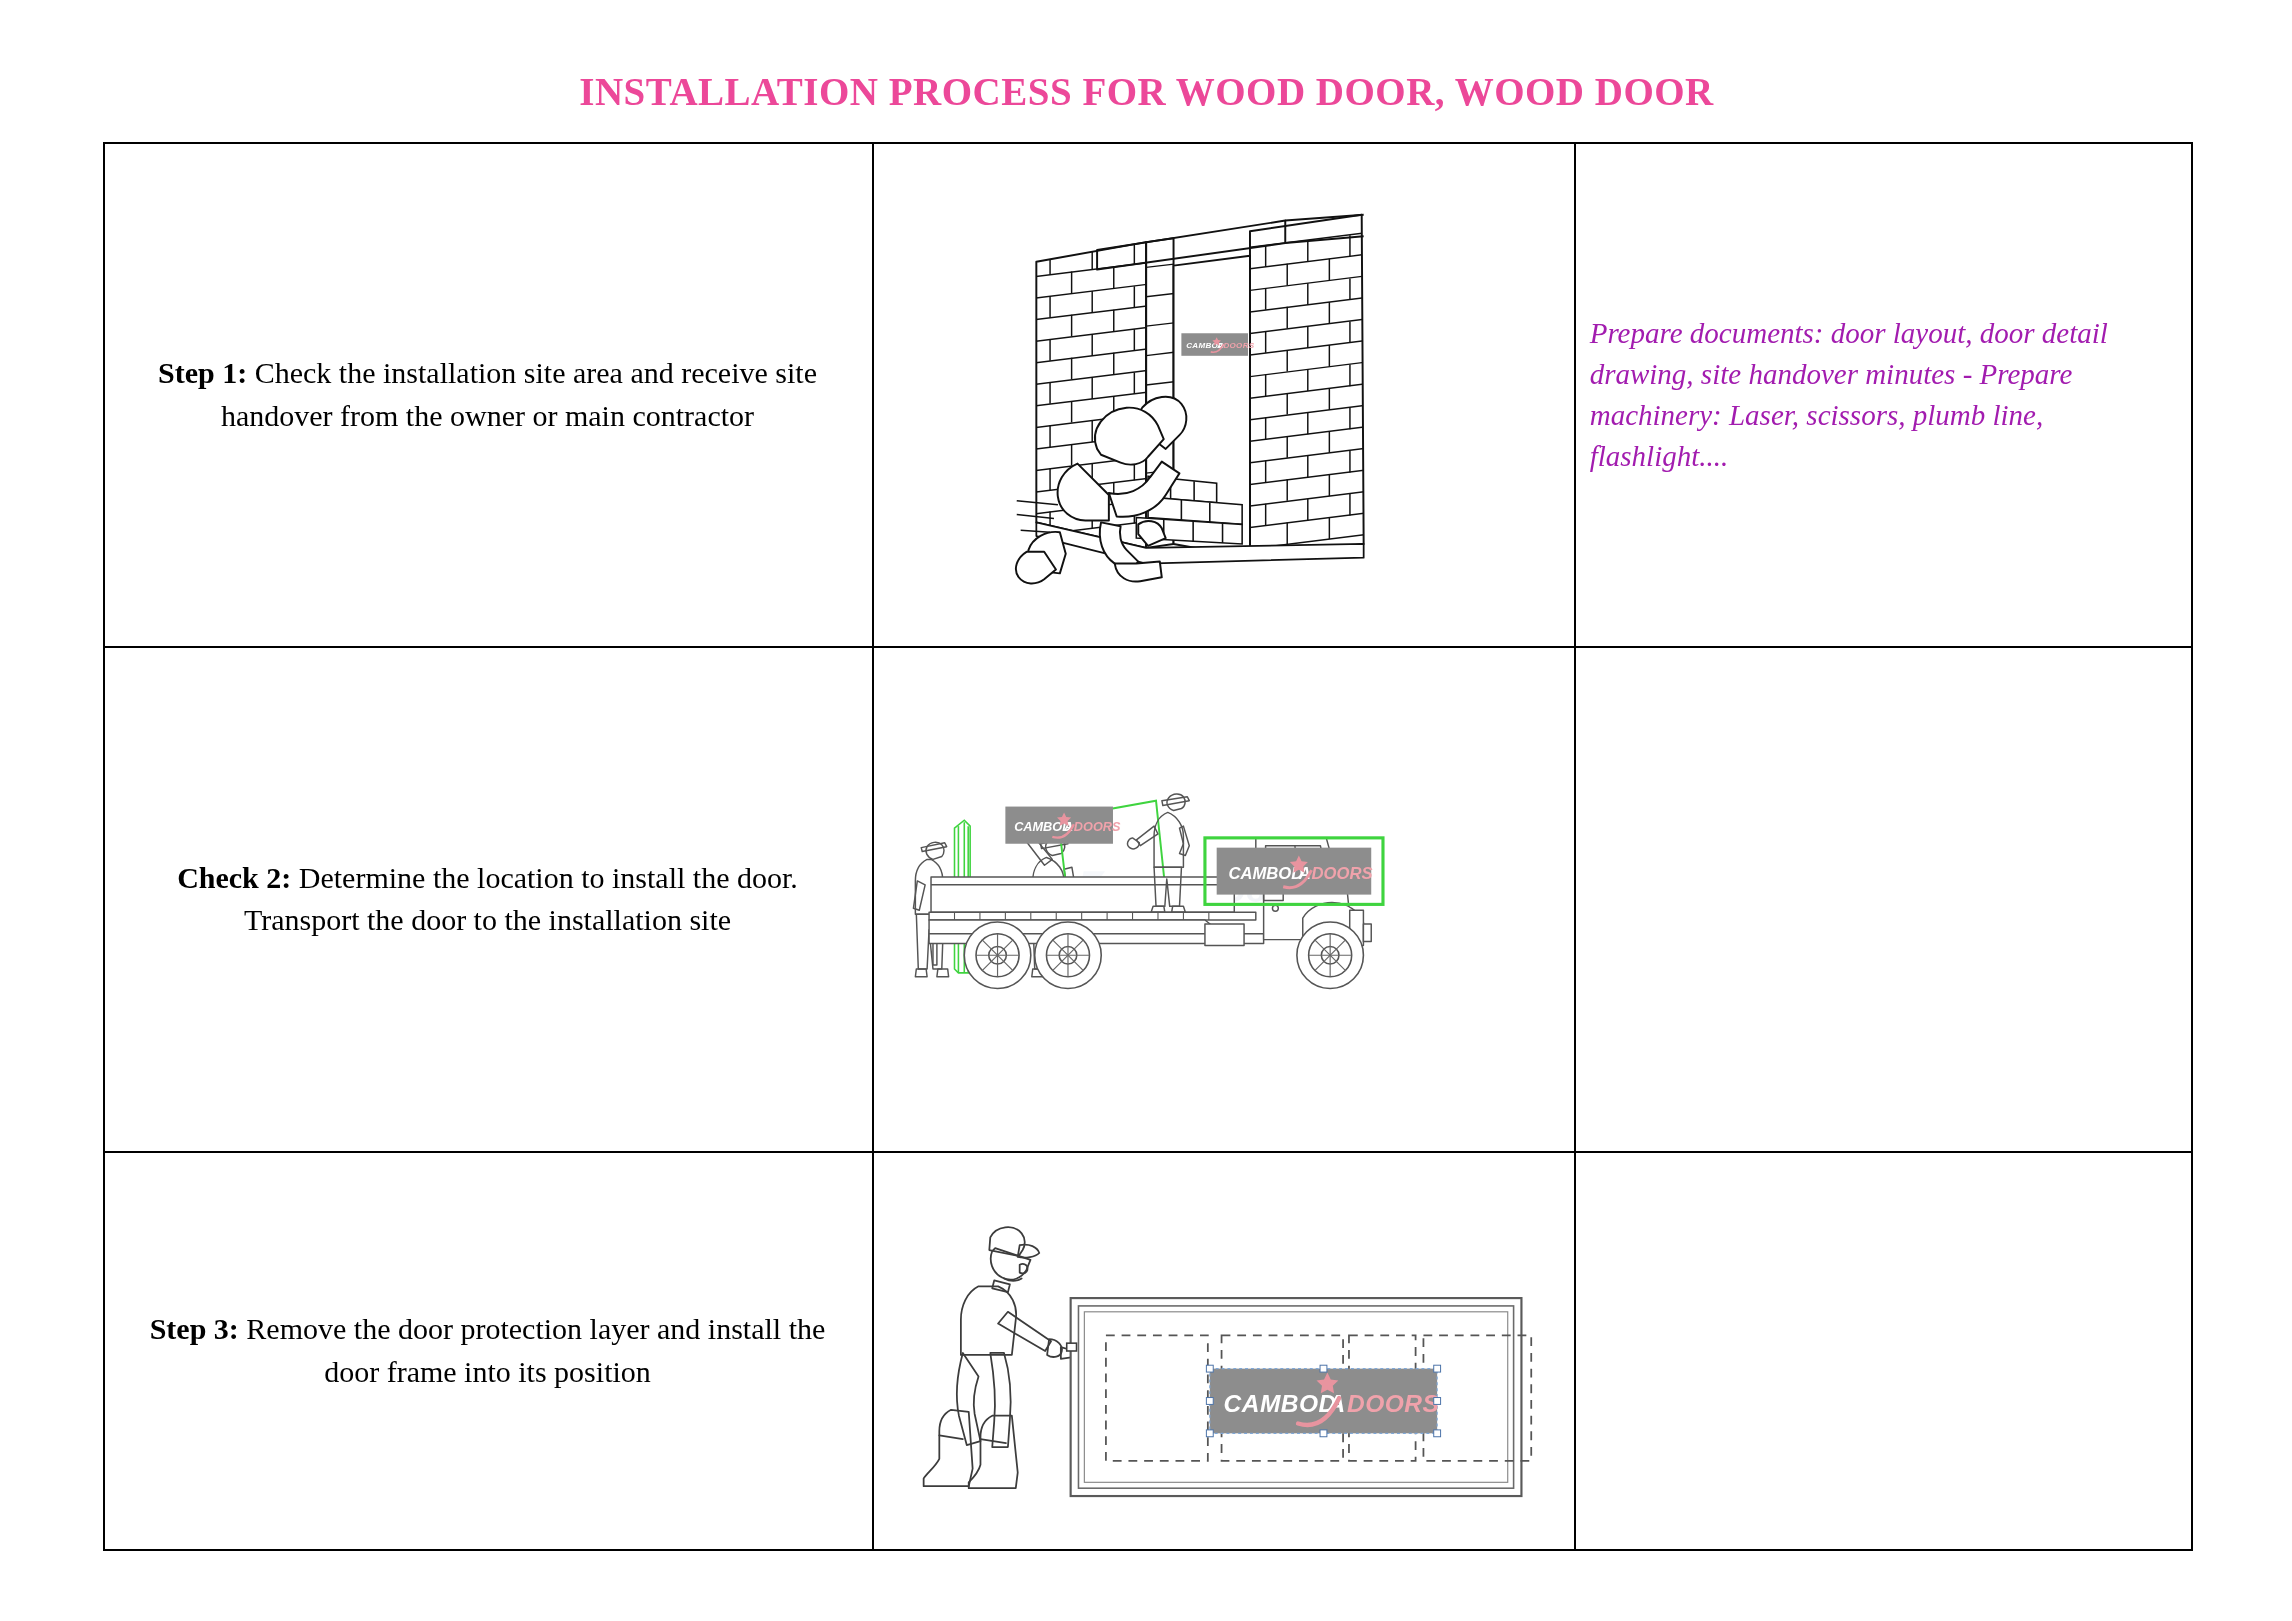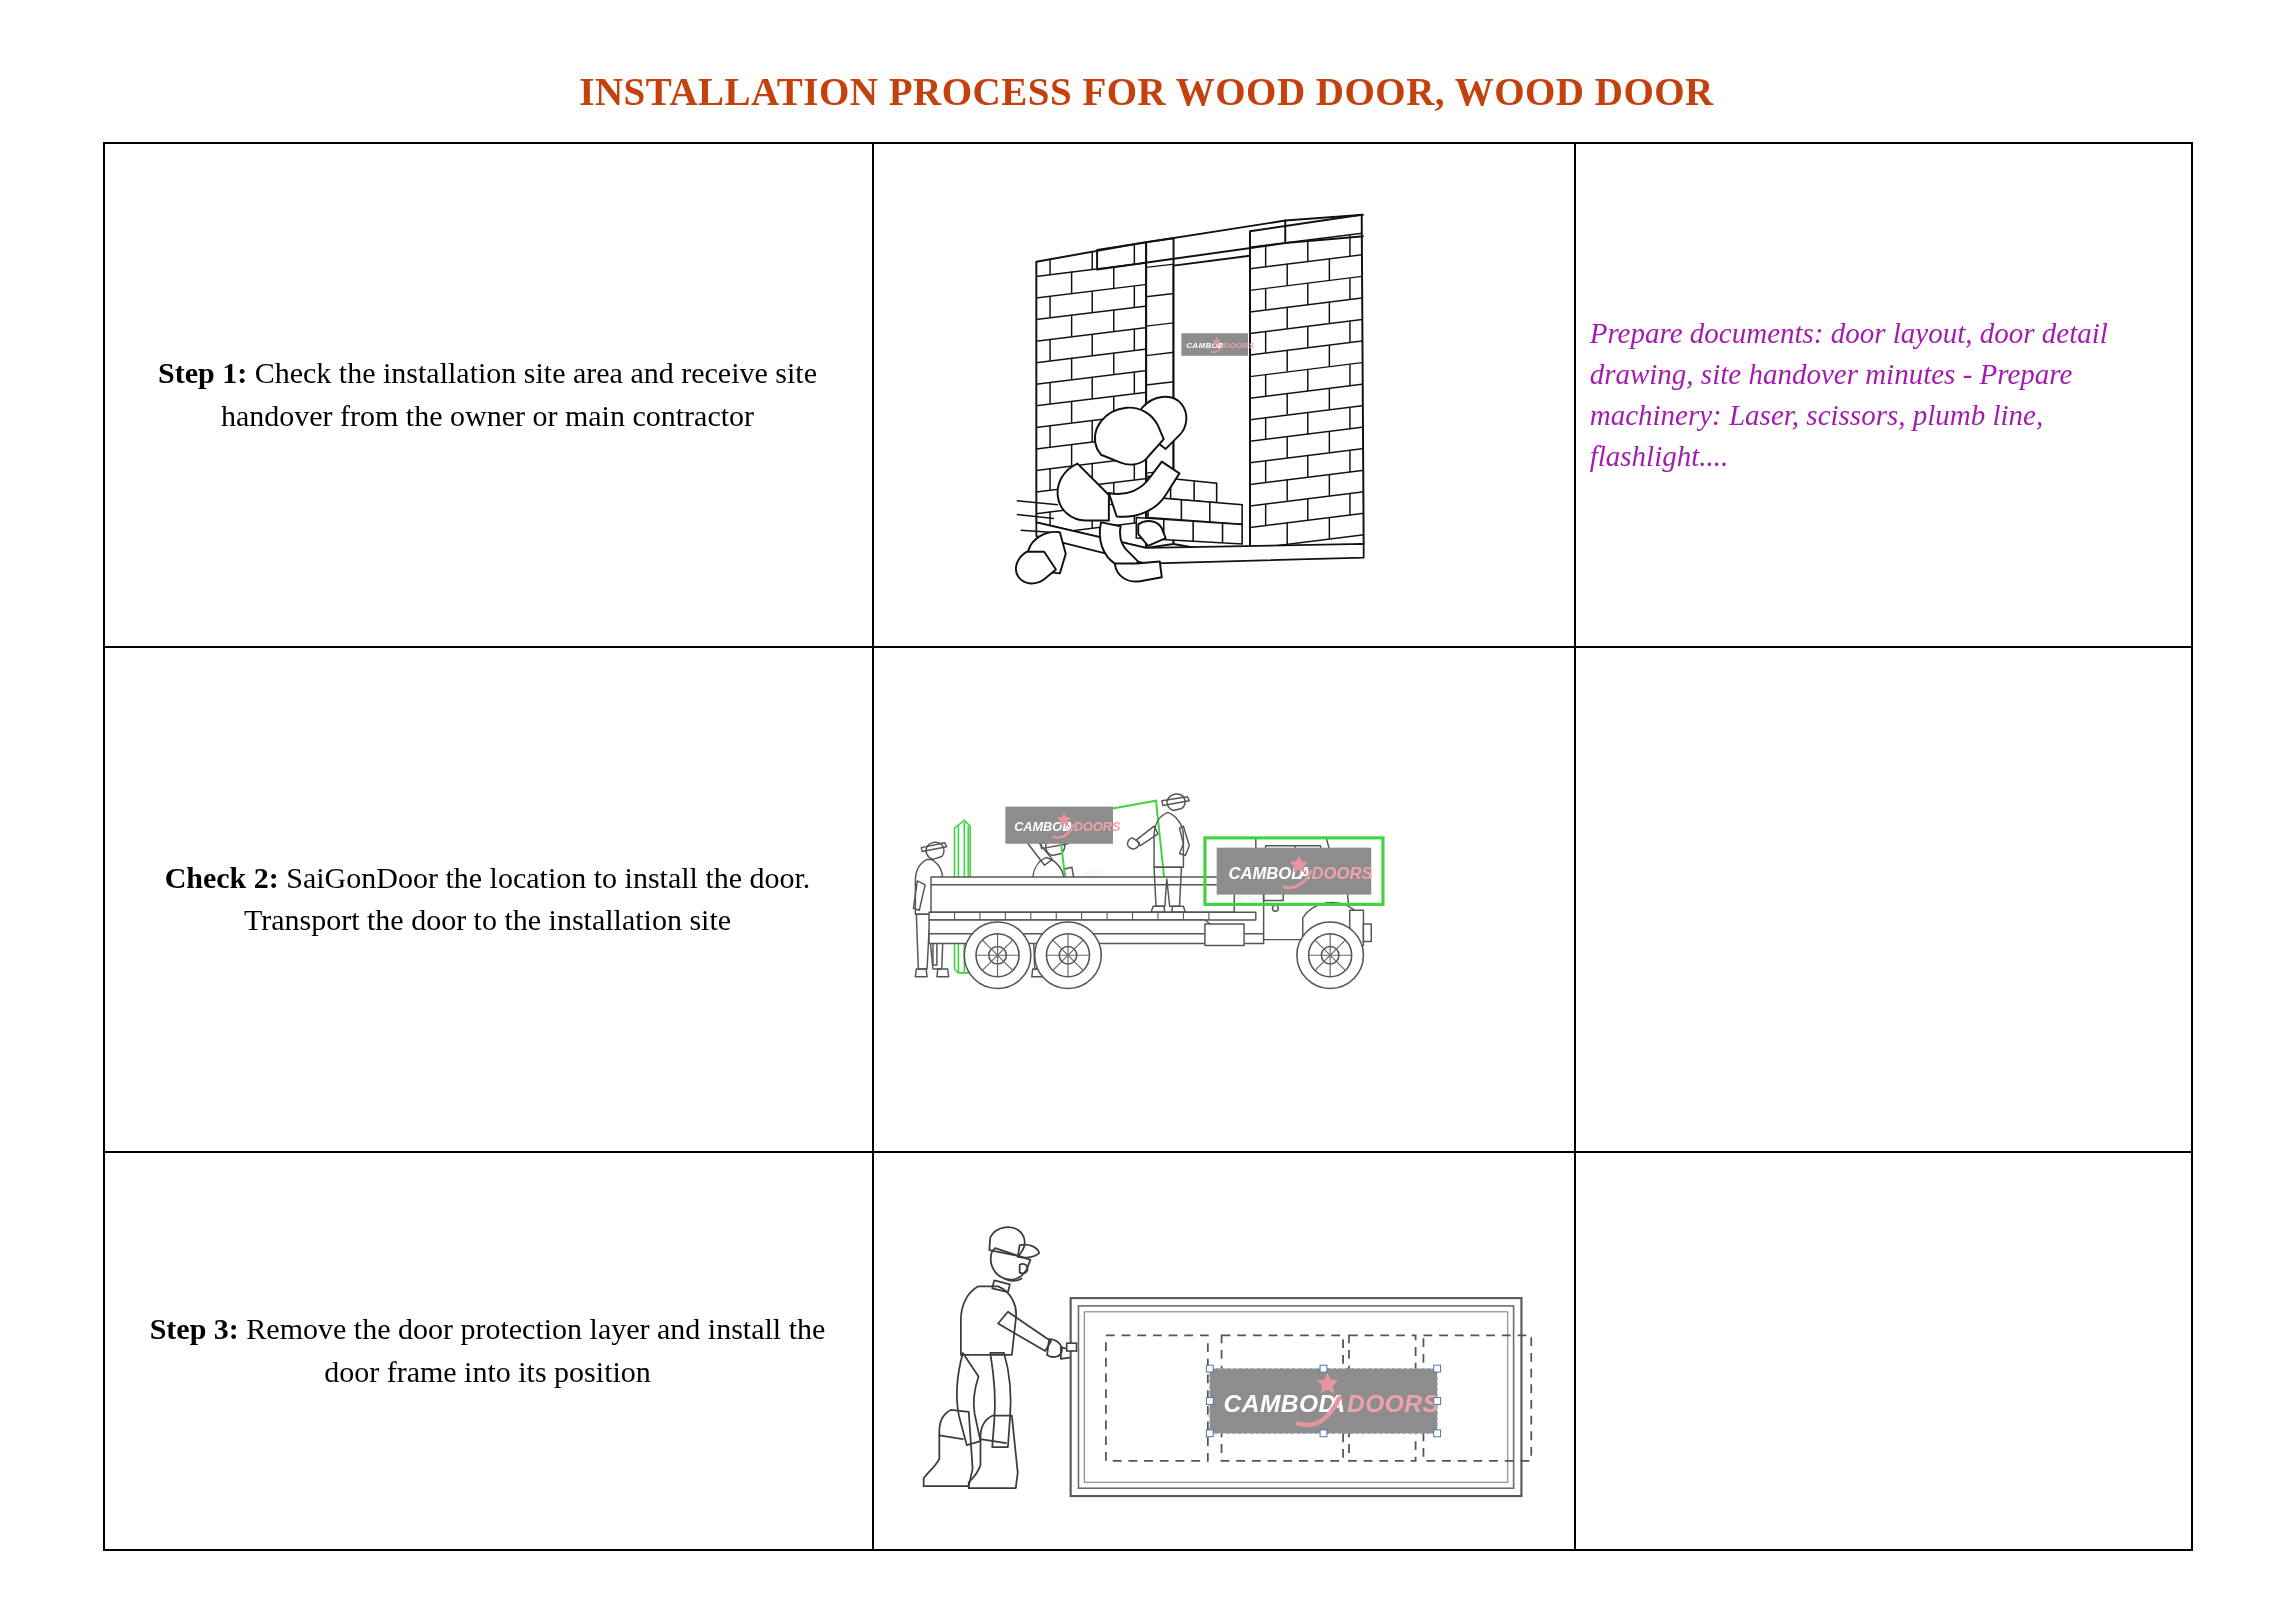--- a/index.html
+++ b/index.html
@@ -8,21 +8,21 @@
     font-family:"Liberation Serif","DejaVu Serif",serif;
     -webkit-font-smoothing:antialiased;
     overflow:hidden;
   }
   .page{position:relative;width:2293px;height:1621px;background:#fff;}
 
   
   .doc-title{
     position:absolute;left:0;top:69px;width:2293px;
     text-align:center;
-    color:#c2410c;
+    color:#ec4899;
     font-weight:bold;
     font-size:39px;
     letter-spacing:0.5px;
     font-family:"Liberation Serif","DejaVu Serif",serif;
     white-space:nowrap;
   }
 
   
   .proc-table{
     position:absolute;
@@ -283,21 +283,21 @@
         </td>
 
         <td class="col-note">
           <div class="note-text">Prepare documents: door layout, door detail drawing, site handover minutes - Prepare machinery: Laser, scissors, plumb line, flashlight....</div>
         </td>
       </tr>
 
       <tr class="row-2">
         <td class="col-desc">
           <div class="desc-text">
-            <span class="step-label">Check 2:</span><span> SaiGonDoor the location to install the door. Transport the door to the installation site</span>
+            <span class="step-label">Check 2:</span><span> Determine the location to install the door. Transport the door to the installation site</span>
           </div>
         </td>
 
         <td class="col-fig">
           <div class="fig-cell">
             <svg class="fig-wrap" width="627" height="225" viewBox="0 0 640 230">
 
               <g opacity="0.18">
                 <text x="198" y="118" font-family="'Liberation Sans',sans-serif" font-size="34" font-weight="bold" fill="#b9c6dc">SaiGonDoor</text>
                 <path d="M176,86 l22,0 l-12,16 l12,0 l-22,22 l8,-18 l-12,0 z" fill="#cfdaea"></path>

